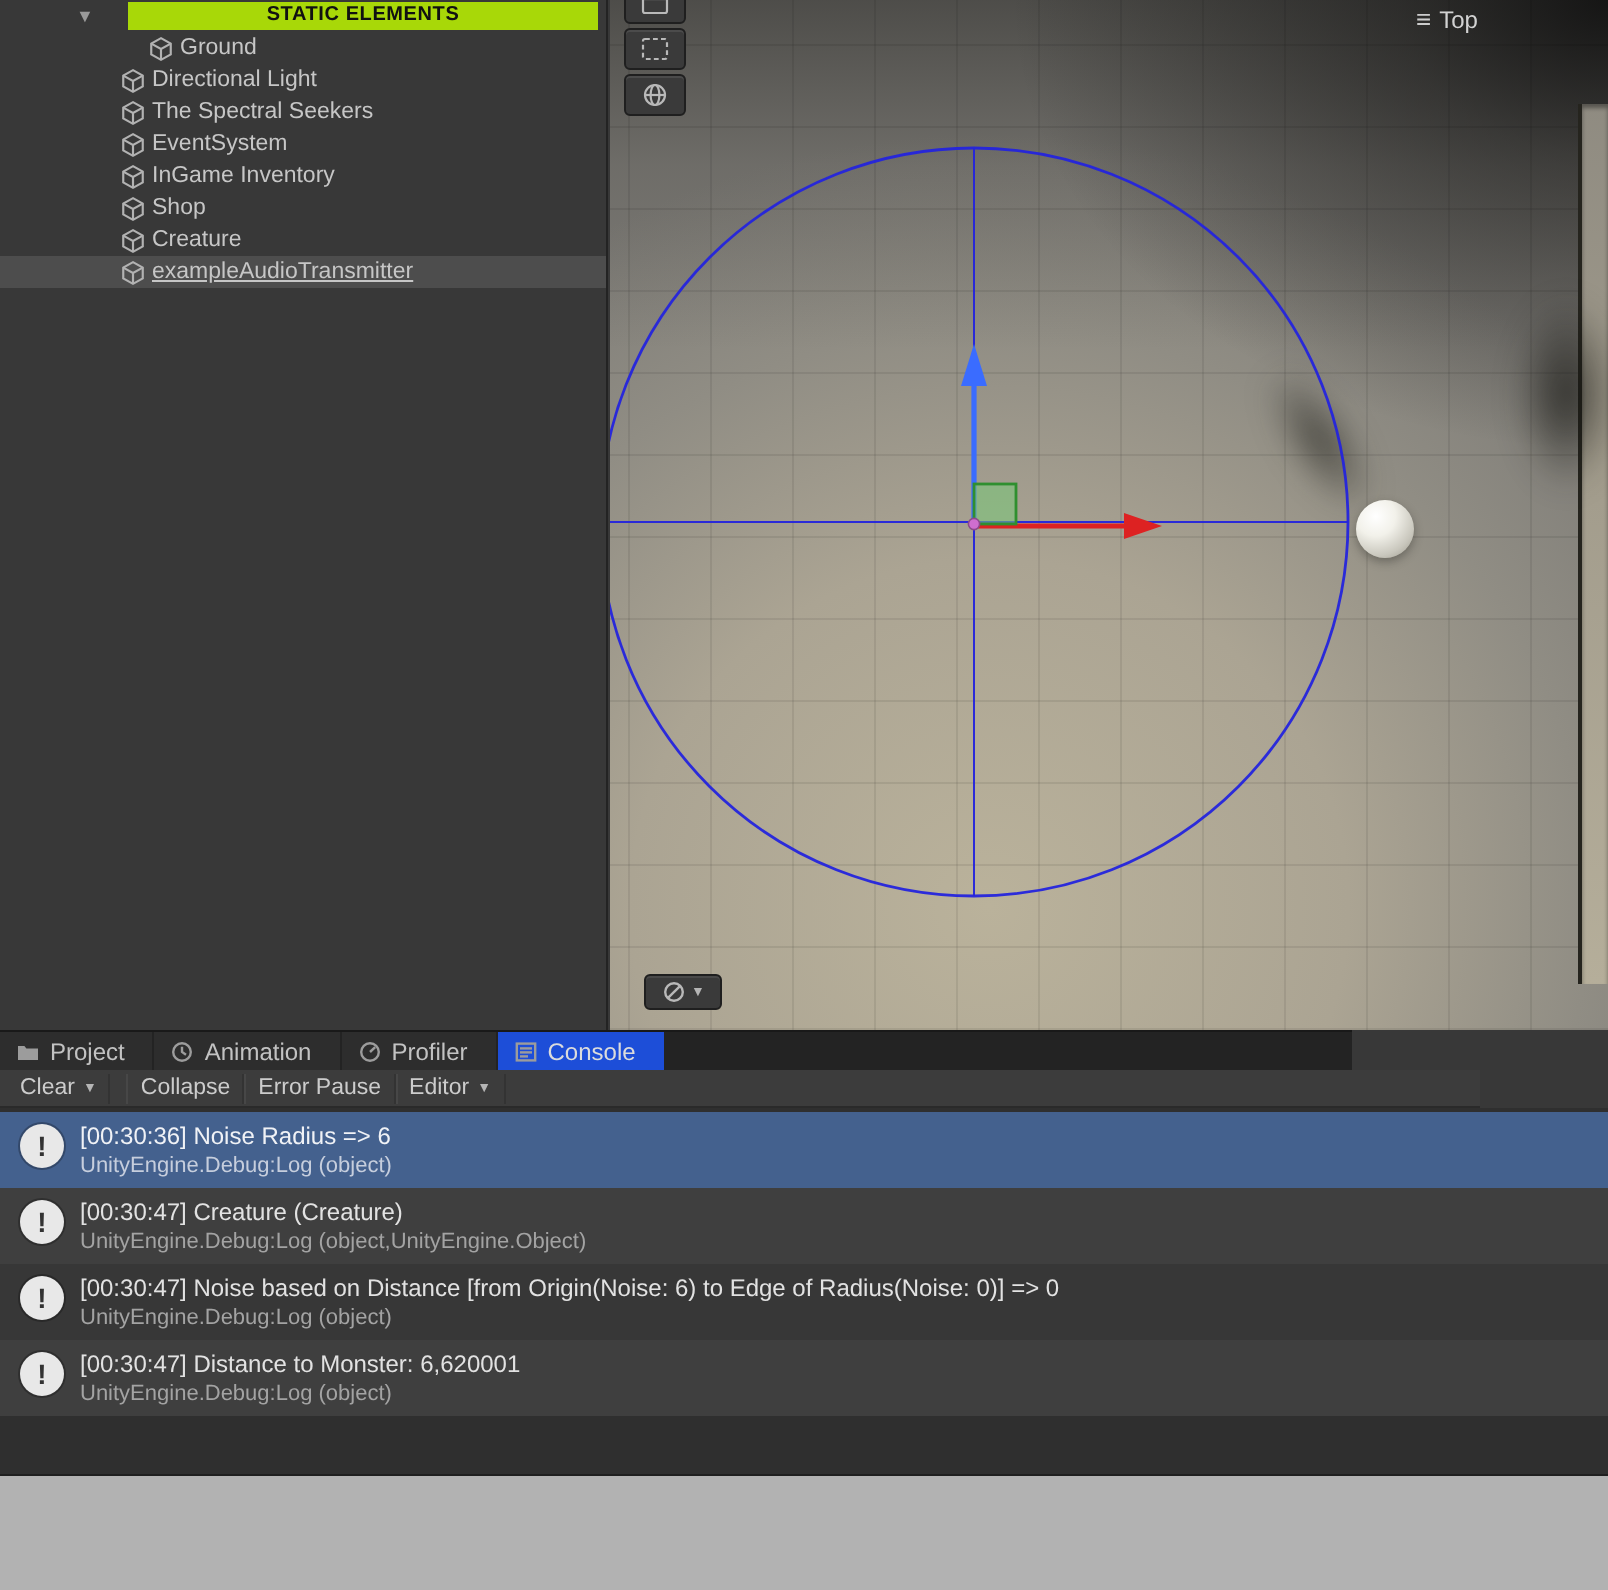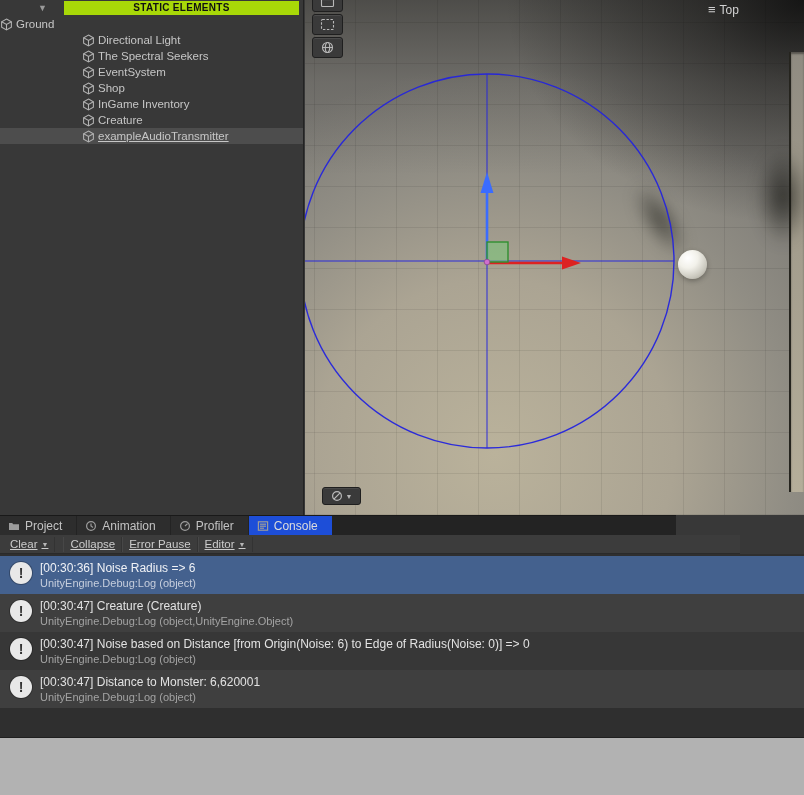--- a/index.html
+++ b/index.html
@@ -7,22 +7,22 @@
   body{font-family:"Liberation Sans","DejaVu Sans",sans-serif;-webkit-font-smoothing:antialiased;}
   .root{position:relative;width:804px;height:795px;overflow:hidden;background:#383838;}
 
   
   .hierarchy{position:absolute;left:0;top:0;width:304px;height:515px;background:#383838;border-right:1px solid #232323;}
   .h-row{position:relative;height:16px;display:flex;align-items:center;color:#c6c6c6;font-size:11.5px;white-space:nowrap;}
   .h-row.selected{background:var(--hierarchy-selected,#4d4d4d);text-decoration:underline;}
   .foldout{position:absolute;left:38px;top:1px;font-size:9px;color:#9a9a9a;line-height:14px;}
   .static-header{position:absolute;left:64px;right:4px;top:1px;height:14px;background:var(--header-green,#a8d808);color:#111;
     font-weight:bold;font-size:10px;text-align:center;line-height:14px;letter-spacing:.3px;}
-  .h-ind1{padding-left:82px;align-items:center;}
-  .h-ind2{text-align:right;}
+  .h-ind1{padding-left:60px;align-items:center;}
+  .h-ind2{padding-left:74px;text-align:right;}
   .cube-icon{width:13px;height:13px;margin-right:3px;flex:0 0 auto;}
   .cube-icon path{fill:none;stroke:#b2b2b2;stroke-width:1;}
 
   
   .scene{position:absolute;left:305px;top:0;width:499px;height:515px;overflow:hidden;background:#8e8b83;}
   .scene-bg{position:absolute;inset:0;
     background:
       radial-gradient(130% 95% at 100% 0%, rgba(12,12,12,.85) 0%, rgba(12,12,12,.5) 16%, rgba(12,12,12,0) 46%),
       linear-gradient(180deg, rgba(38,38,36,.55) 0%, rgba(38,38,36,.18) 16%, rgba(38,38,36,0) 34%),
       radial-gradient(80% 75% at 38% 88%, #bab29b 0%, #aba493 45%, #908d84 75%, #7e7c77 100%);}
@@ -66,21 +66,21 @@
   
   .tabbar{position:absolute;left:0;top:515px;width:676px;height:20px;background:#232323;display:flex;align-items:stretch;border-top:1px solid #191919;}
   .tab{display:flex;align-items:center;gap:5px;padding:0 14px 0 8px;margin-right:1px;background:#2d2d2d;color:#c2c2c2;font-size:12px;}
   .tab.active{background:#1d4ed8;color:#dcdcdc;}
   .tab svg{width:12px;height:12px;flex:0 0 auto;}
   .tab .tf{fill:#9c9c9c;}
   .tab .ts{fill:none;stroke:#9c9c9c;stroke-width:1.2;}
 
   
   .ctoolbar{position:absolute;left:0;top:535px;width:740px;height:19px;background:#3c3c3c;border-bottom:1px solid #2a2a2a;
-    display:flex;align-items:center;padding-left:4px;color:#cccccc;font-size:11.5px;text-decoration:underline;}
+    display:flex;align-items:center;padding-left:4px;color:#cccccc;font-size:11.5px;}
   .tb-btn{display:flex;align-items:center;gap:4px;height:15px;padding:0 6px;border-right:1px solid #333333;border-left:1px solid #474747;}
   .tb-btn:first-child{border-left:none;}
   .tb-gap{width:8px;}
 
   
   .loglist{position:absolute;left:0;top:554px;width:804px;height:183px;background:#2f2f2f;padding-top:2px;}
   .log-row{height:38px;display:flex;align-items:flex-start;padding:5px 8px 0 10px;gap:8px;}
   .log-row.r-a{background:#3f3f3f;}
   .log-row.r-b{background:#373737;}
   .log-row.selected{background:var(--selection-blue,#44618e);}
@@ -131,28 +131,28 @@
           <path d="M6 1 L10.5 3.5 V8.5 L6 11 L1.5 8.5 V3.5 Z"></path>
           <path d="M1.5 3.5 L6 6 L10.5 3.5 M6 6 V11"></path>
         </svg>
       <span>EventSystem</span>
     </div>
     <div class="h-row h-ind1">
       <svg class="cube-icon" viewBox="0 0 12 12">
           <path d="M6 1 L10.5 3.5 V8.5 L6 11 L1.5 8.5 V3.5 Z"></path>
           <path d="M1.5 3.5 L6 6 L10.5 3.5 M6 6 V11"></path>
         </svg>
+      <span>InGame Inventory</span>
+    </div>
+    <div class="h-row h-ind1">
+      <svg class="cube-icon" viewBox="0 0 12 12">
+          <path d="M6 1 L10.5 3.5 V8.5 L6 11 L1.5 8.5 V3.5 Z"></path>
+          <path d="M1.5 3.5 L6 6 L10.5 3.5 M6 6 V11"></path>
+        </svg>
       <span>Shop</span>
-    </div>
-    <div class="h-row h-ind1">
-      <svg class="cube-icon" viewBox="0 0 12 12">
-          <path d="M6 1 L10.5 3.5 V8.5 L6 11 L1.5 8.5 V3.5 Z"></path>
-          <path d="M1.5 3.5 L6 6 L10.5 3.5 M6 6 V11"></path>
-        </svg>
-      <span>InGame Inventory</span>
     </div>
     <div class="h-row h-ind1">
       <svg class="cube-icon" viewBox="0 0 12 12">
           <path d="M6 1 L10.5 3.5 V8.5 L6 11 L1.5 8.5 V3.5 Z"></path>
           <path d="M1.5 3.5 L6 6 L10.5 3.5 M6 6 V11"></path>
         </svg>
       <span>Creature</span>
     </div>
     <div class="h-row h-ind1 selected">
       <svg class="cube-icon" viewBox="0 0 12 12">

